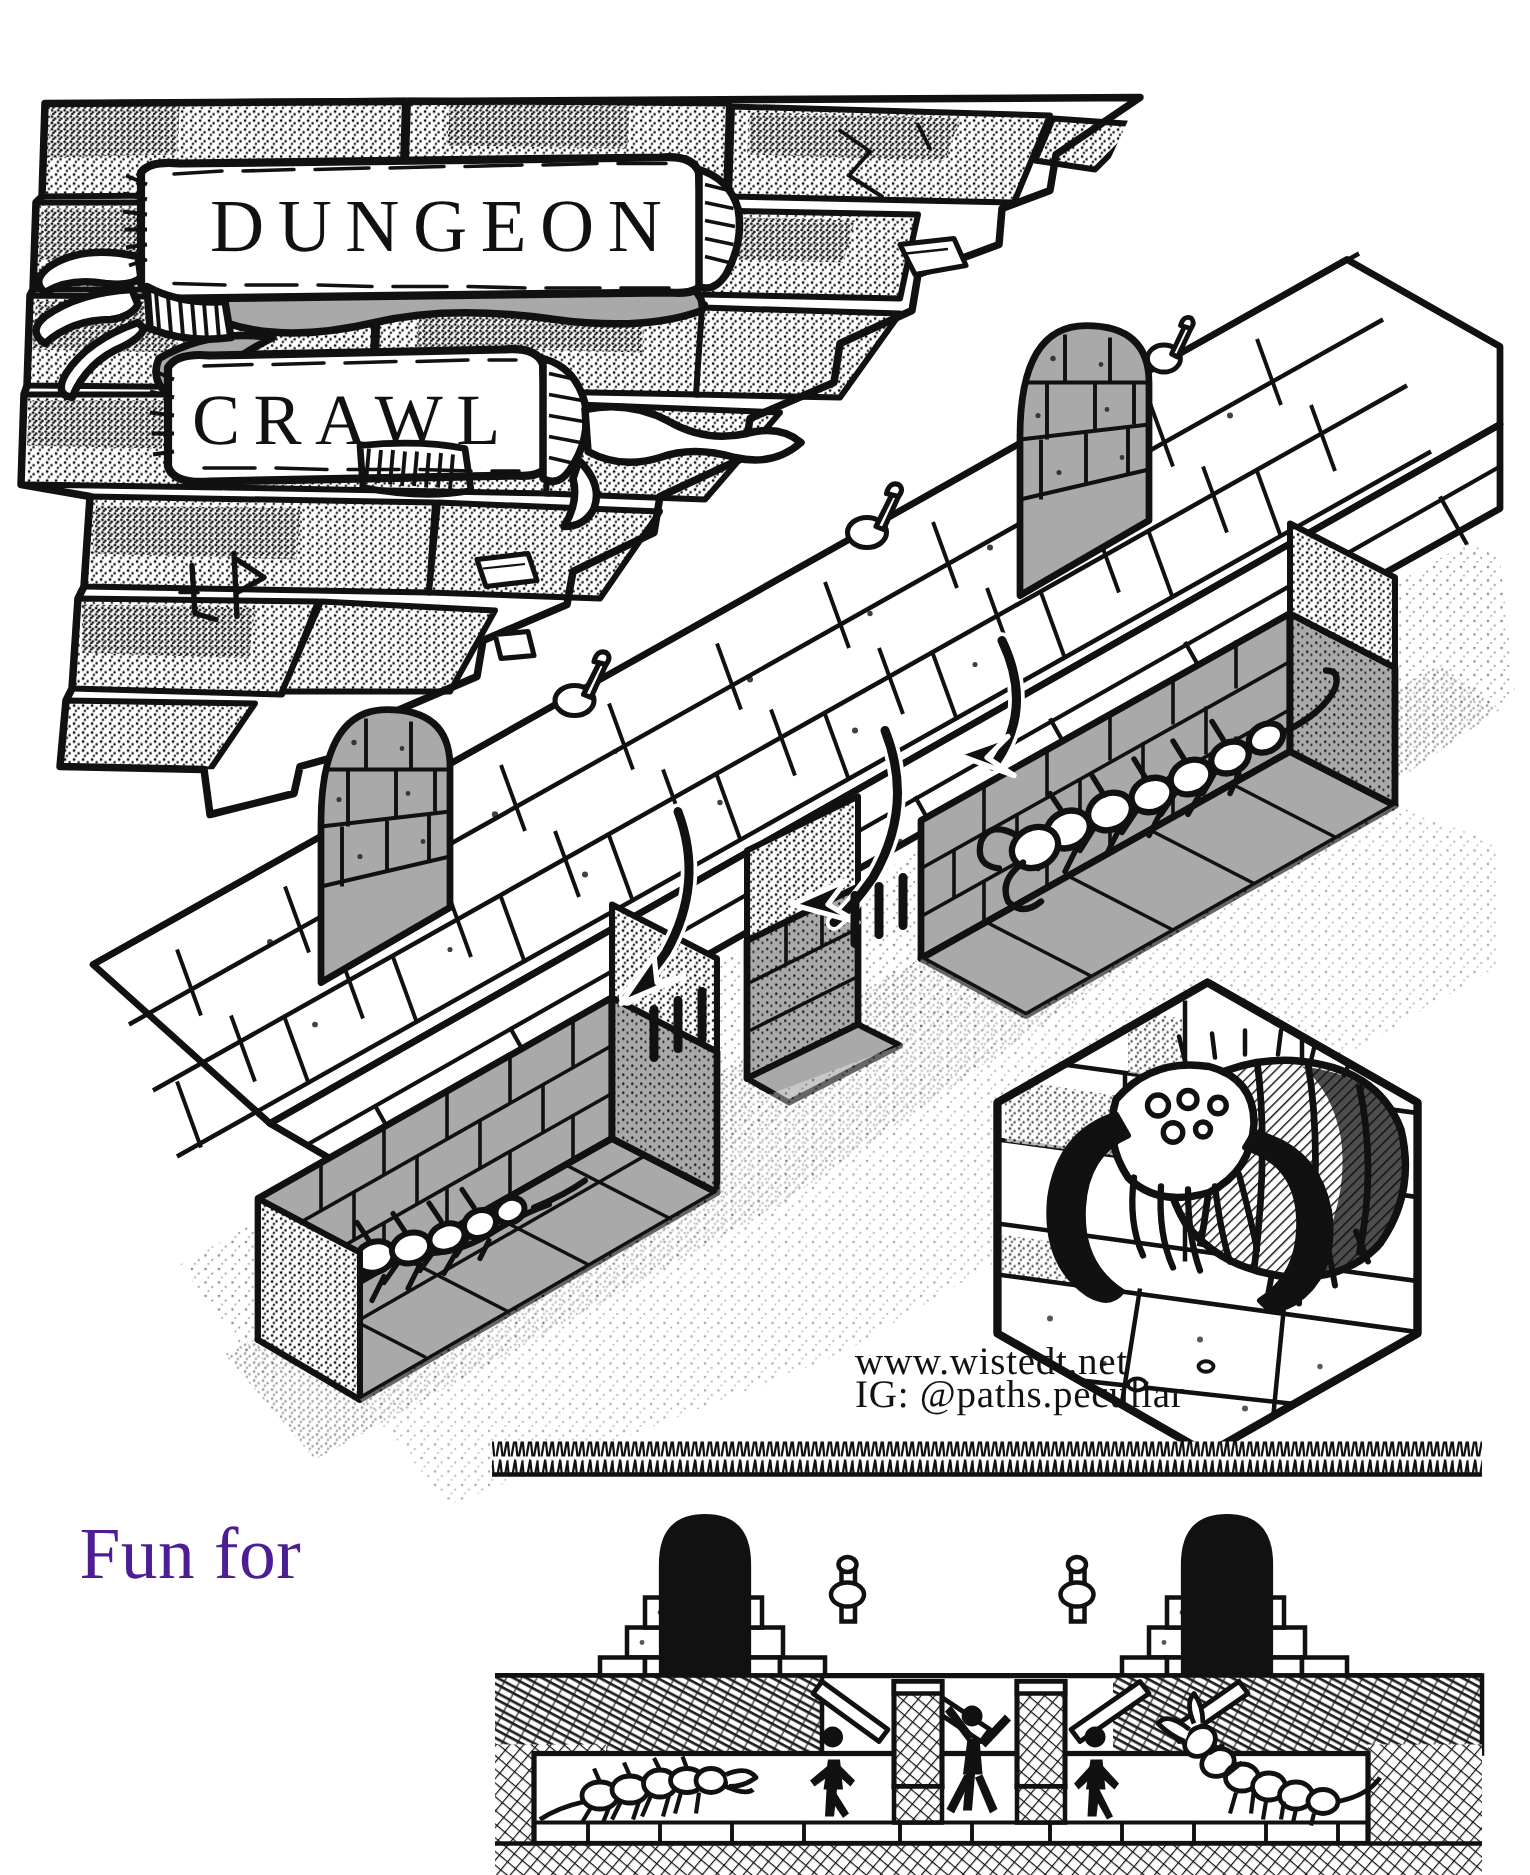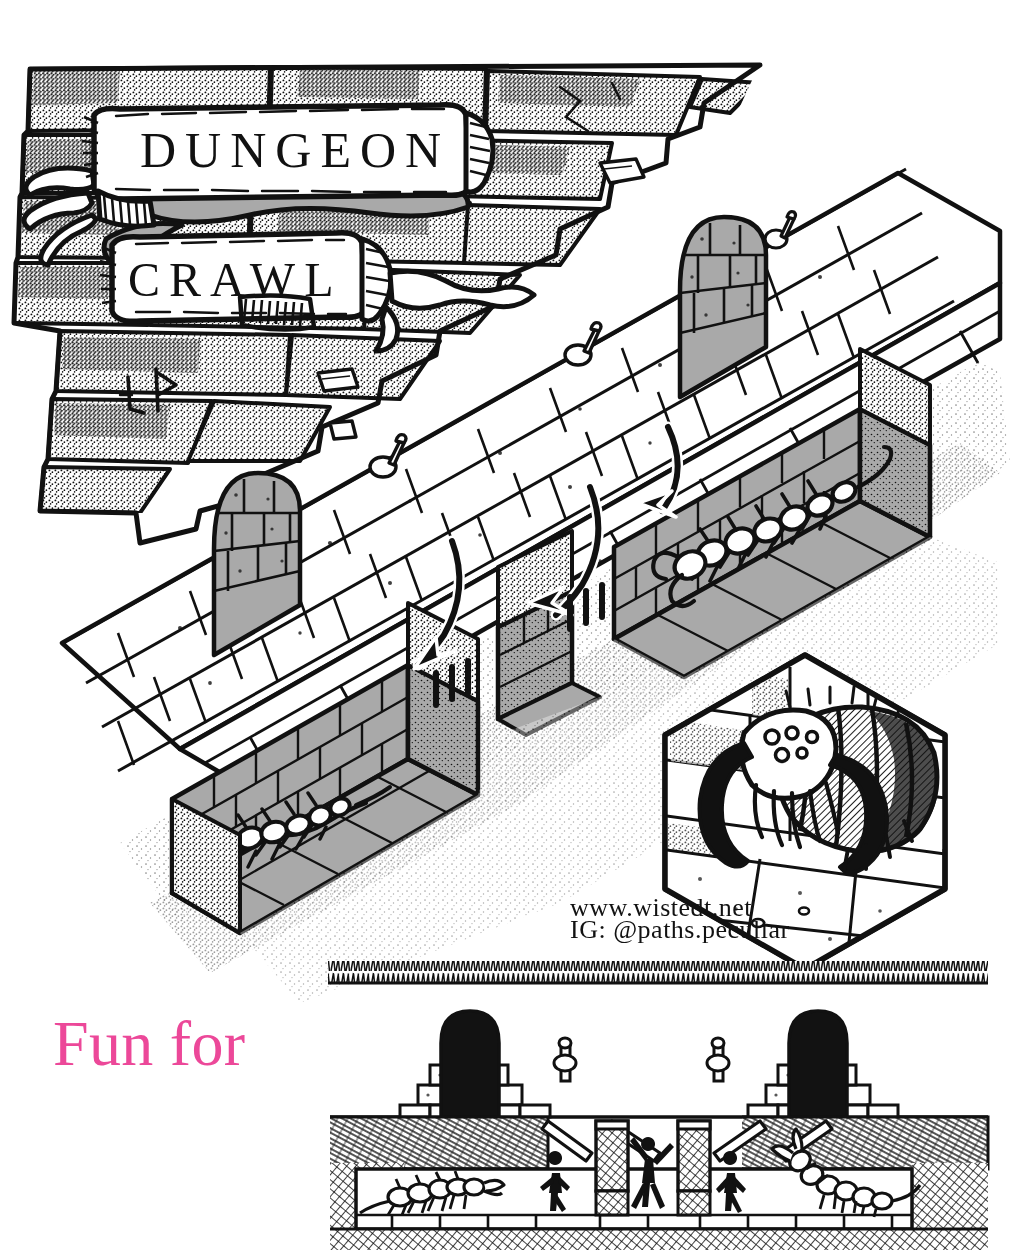--- a/index.html
+++ b/index.html
@@ -22,21 +22,21 @@
     font-family:"Liberation Serif","DejaVu Serif",serif;
     font-size:26px;line-height:1.22;color:#121212;
     letter-spacing:.5px;white-space:nowrap;
   }
   #credit-web{left:570px;top:849px;}
   #credit-ig{left:570px;top:871px;}
 
   #tagline{
     position:absolute;left:53px;top:968px;width:300px;
     font-family:"Liberation Serif","DejaVu Serif",serif;
-    font-size:64px;line-height:1.03;color:#ec4899;
+    font-size:49px;line-height:1.03;color:#4c1d95;
     letter-spacing:.3px;
   }
   #tagline div{white-space:nowrap;}
 </style>
 </head>
 <body>
 
 <div id="stage">
 
   <svg class="layer" viewBox="0 0 1020 1250">

